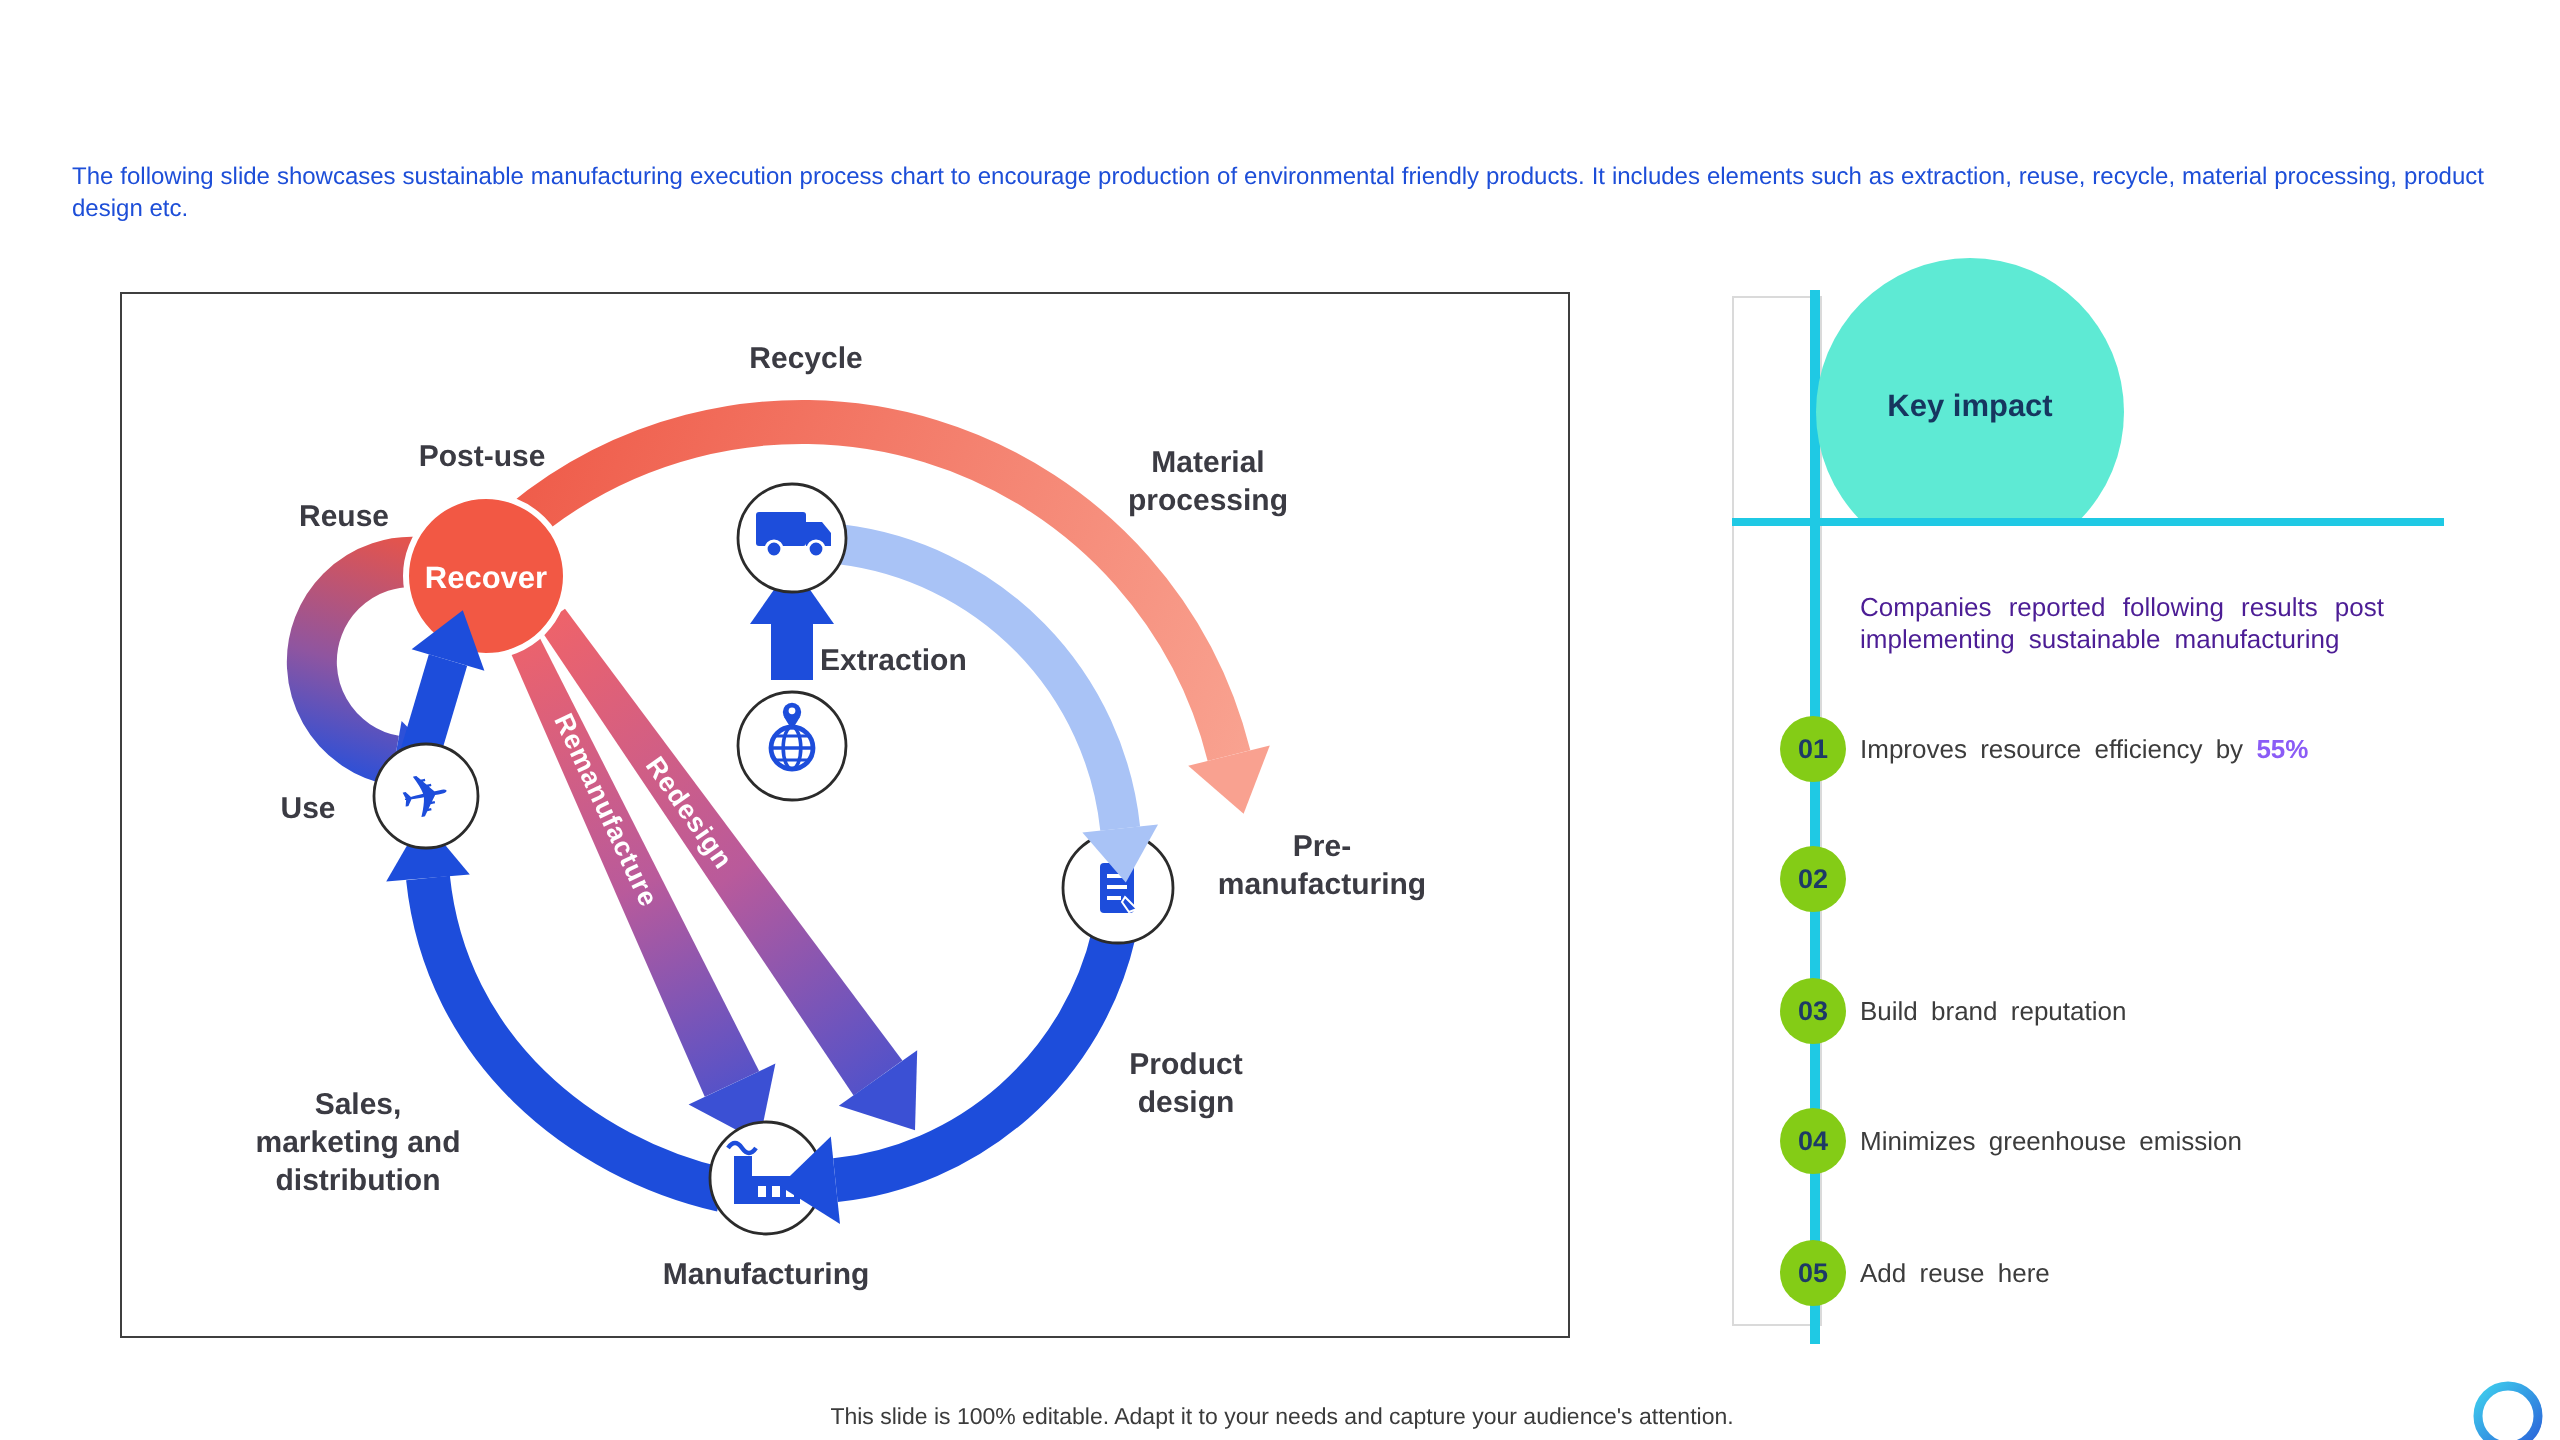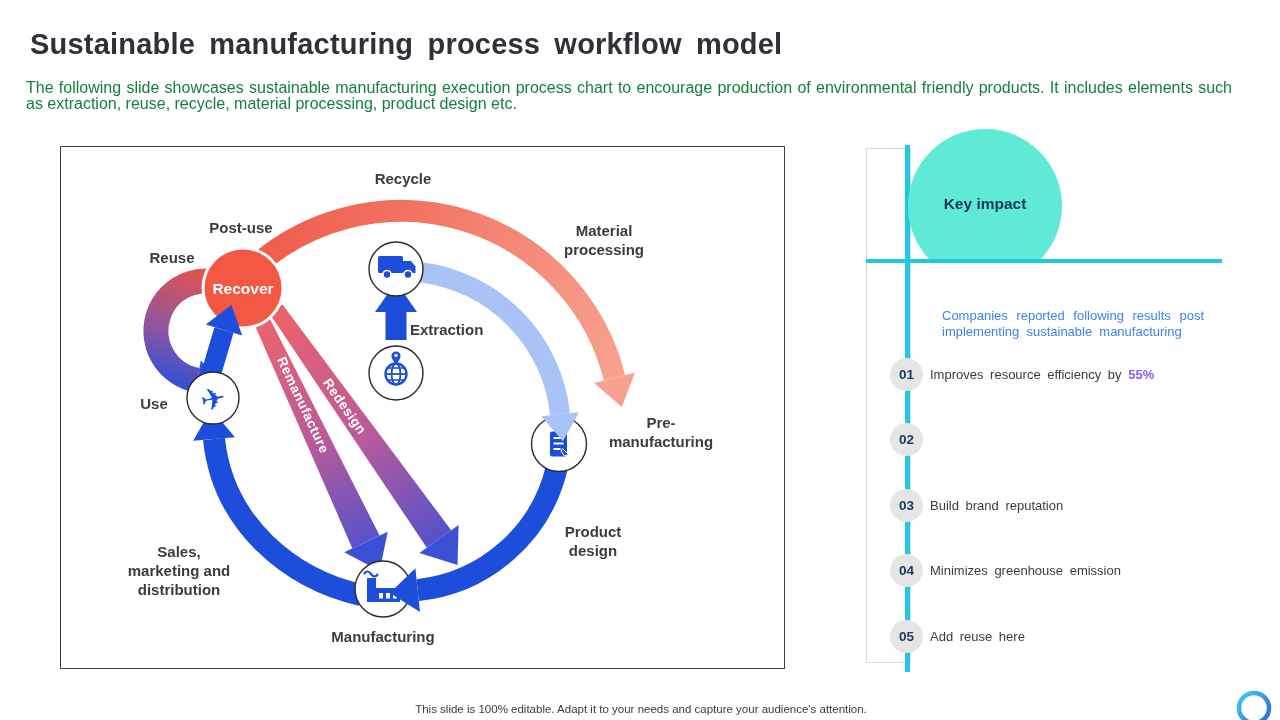--- a/index.html
+++ b/index.html
@@ -1,51 +1,50 @@
 <!DOCTYPE html>
 <html><head>
 <meta charset="utf-8">
 <style>
   html,body{margin:0;padding:0;}
   body{font-family:"Liberation Sans",sans-serif;background:#fff;}
   .slide{position:relative;width:1280px;height:720px;background:#fff;overflow:hidden;}
   .title{position:absolute;left:30px;top:28px;margin:0;font-size:29px;font-weight:700;
          color:#30303a;word-spacing:6px;letter-spacing:.2px;white-space:nowrap;}
-  .subtitle{position:absolute;left:26px;top:80px;width:1206px;margin:0;font-size:16px;
-            line-height:16px;color:#15803d;text-align:justify;}
+  .subtitle{position:absolute;left:36px;top:80px;width:1206px;margin:0;font-size:12px;
+            line-height:16px;color:#1d4ed8;text-align:justify;}
   .diagram-box{position:absolute;left:60px;top:146px;width:723px;height:521px;
                border:1.5px solid #3f3f3f;box-sizing:content-box;background:#fff;}
   .diagram-box svg{display:block;}
   
   .gray-rect{position:absolute;left:866px;top:148px;width:43px;height:513px;
              border:1px solid #dadada;background:#fff;}
   .vline{position:absolute;left:905px;top:145px;width:5px;height:527px;background:#1fc9e4;}
   .hline{position:absolute;left:866px;top:259px;width:356px;height:4px;background:#1fc9e4;}
   .circle-wrap{position:absolute;left:906px;top:128px;width:160px;height:131px;overflow:hidden;}
   .ki-circle{position:absolute;left:2px;top:1px;width:154px;height:154px;border-radius:50%;
              background:#5eead4;display:flex;justify-content:center;}
   .ki-circle span{margin-top:66px;font-size:15.5px;font-weight:700;color:#16365f;}
-  .ki-desc{position:absolute;left:930px;top:296px;width:262px;margin:12px;font-size:13px;
-           line-height:16px;color:#3b82f6;text-align:justify;word-spacing:3.5px;}
+  .ki-desc{position:absolute;left:930px;top:296px;width:262px;margin:0;font-size:13px;
+           line-height:16px;color:#4c1d95;text-align:justify;word-spacing:3.5px;}
   .ki-item{position:absolute;left:890px;height:34px;display:flex;align-items:center;}
-  .ki-num{width:33px;height:33px;border-radius:50%;background:#e5e5e5;color:#1d3a66;
+  .ki-num{width:33px;height:33px;border-radius:50%;background:#84cc16;color:#1d3a66;
           font-size:13.5px;font-weight:700;display:flex;align-items:center;justify-content:center;
           flex:0 0 33px;}
   .ki-text{margin-left:7px;font-size:13px;color:#3c3c3c;word-spacing:3px;white-space:nowrap;}
   .ki-text b{color:#8b5cf6;}
   .footer{position:absolute;left:0;top:702px;width:100%;margin:1px;text-align:center;
           font-size:11.5px;color:#3b3b3b;}
   .logo{position:absolute;left:1235px;top:689px;}
 </style>
 </head>
 <body>
 
 <div class="slide">
 
-  <h1 class="title">Sustainable manufacturing process workflow model</h1>
   <p class="subtitle">The following slide showcases sustainable manufacturing execution process chart to encourage production of environmental friendly products. It includes elements such as extraction, reuse, recycle,  material processing, product design etc.</p>
 
   <div class="diagram-box">
     <svg width="723" height="521" viewBox="0 0 723 521" xmlns="http://www.w3.org/2000/svg">
       <defs>
         <linearGradient id="gradSalmon" gradientUnits="userSpaceOnUse" x1="193" y1="120" x2="561" y2="260">
           <stop offset="0" stop-color="#ef5d4b"></stop>
             <stop offset="1" stop-color="#f9a492"></stop>
         </linearGradient>
         <linearGradient id="gradReuse" gradientUnits="userSpaceOnUse" x1="160" y1="130" x2="125" y2="245">

